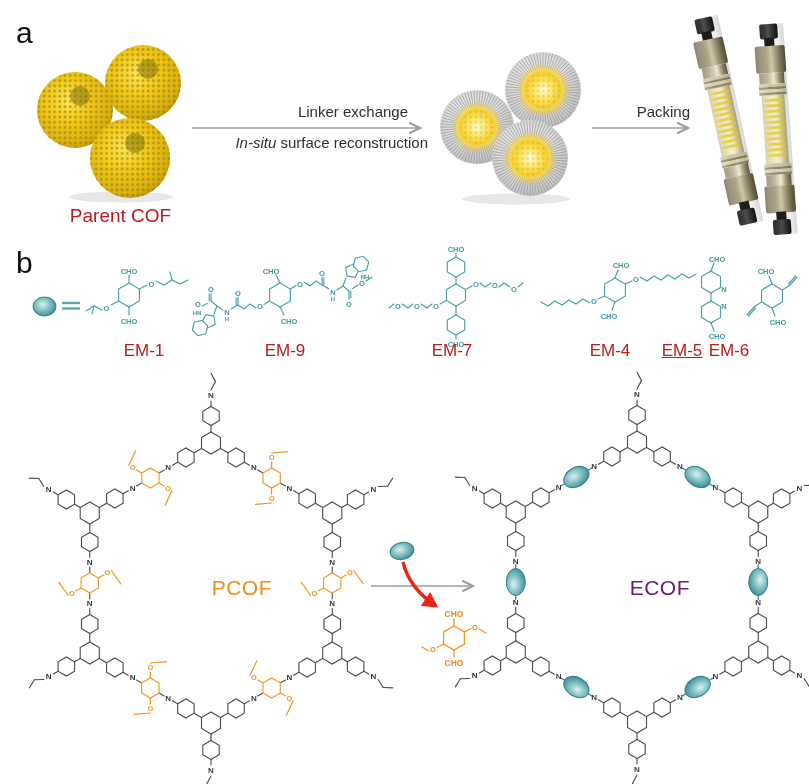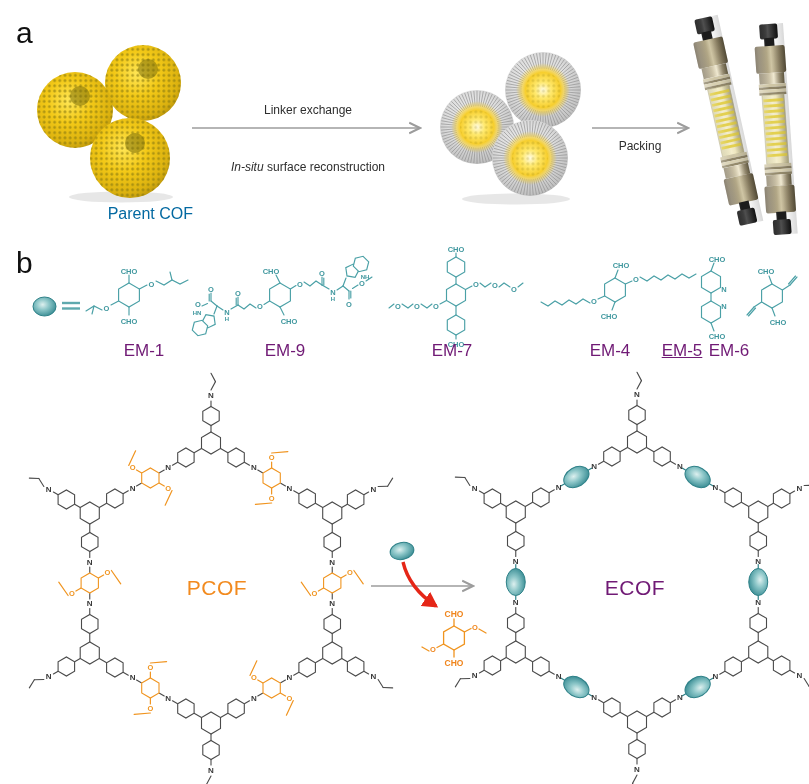--- a/index.html
+++ b/index.html
@@ -1,23 +1,23 @@
 <!DOCTYPE html>
 <html><head>
 <meta charset="utf-8">
 <style>
   html,body{margin:0;padding:0;background:#fff;}
   body{font-family:"Liberation Sans",sans-serif;}
   #fig{position:relative;width:809px;height:784px;background:#fff;overflow:hidden;}
   #gfx{position:absolute;left:0;top:0;}
   .panel-letter{position:absolute;font-size:30px;color:#111;}
-  .cap{position:absolute;font-size:16px;color:#0369a1;text-align:right;}
-  .arrlab{position:absolute;font-size:12px;color:#2e2e2e;text-align:center;white-space:nowrap;}
-  .emlab{position:absolute;font-size:17px;color:#701a75;text-align:center;width:70px;}
-  .coflab{position:absolute;font-size:21px;width:110px;text-align:center;letter-spacing:.5px;}
+  .cap{position:absolute;font-size:19px;color:#b91c1c;text-align:center;}
+  .arrlab{position:absolute;font-size:15px;color:#2e2e2e;text-align:right;white-space:nowrap;}
+  .emlab{position:absolute;font-size:17px;color:#b91c1c;text-align:center;width:70px;}
+  .coflab{position:absolute;font-size:21px;width:110px;text-align:right;letter-spacing:.5px;}
   .pcof{color:#f28a1e;}
   .ecof{color:#701a75;}
   svg text{font-family:"Liberation Sans",sans-serif;}
   .ct{fill:#3f979e;font-size:7.5px;font-weight:600;text-anchor:middle;dominant-baseline:central;}
   .ct6{fill:#3f979e;font-size:6px;font-weight:600;text-anchor:middle;dominant-baseline:central;}
   .co{fill:#f0851c;font-size:8.5px;font-weight:700;text-anchor:middle;dominant-baseline:central;}
   .co2{fill:#f0851c;font-size:7.5px;font-weight:700;text-anchor:middle;dominant-baseline:central;}
   .tealln{stroke:#4aa0a6;stroke-width:1.15;fill:none;stroke-linecap:round;}
   .tealpg{stroke:#4aa0a6;stroke-width:1.15;fill:#fff;}
   .orgln{stroke:#f0941f;stroke-width:1.3;fill:none;stroke-linecap:round;}
@@ -810,22 +810,22 @@
     <line class="orgln" x1="36" y1="52" x2="36" y2="59"></line>
         <text class="co" x="36" y="65">CHO</text>
   </g>
 </svg>
 
 <div class="panel-letter" style="left:16px;top:16px;">a</div>
 <div class="panel-letter" style="left:16px;top:246px;">b</div>
 
 <div class="cap" style="left:48px;top:205px;width:145px;">Parent COF</div>
 <div class="arrlab" style="left:208px;top:103px;width:200px;">Linker exchange</div>
-<div class="arrlab" style="left:188px;top:134px;width:240px;margin-top:26px;"><i>In-situ</i><span> surface reconstruction</span></div>
-<div class="arrlab" style="left:590px;top:103px;width:100px;margin-top:36px;">Packing</div>
+<div class="arrlab" style="left:188px;top:134px;width:240px;"><i>In-situ</i><span> surface reconstruction</span></div>
+<div class="arrlab" style="left:590px;top:103px;width:100px;">Packing</div>
 
 <div class="emlab" style="left:109px;top:341px;">EM-1</div>
 <div class="emlab" style="left:250px;top:341px;">EM-9</div>
 <div class="emlab" style="left:417px;top:341px;">EM-7</div>
 <div class="emlab" style="left:575px;top:341px;">EM-4</div>
 <div class="emlab" style="left:647px;top:341px;text-decoration:underline;">EM-5</div>
 <div class="emlab" style="left:694px;top:341px;">EM-6</div>
 
 <div class="coflab pcof" style="left:162px;top:576px;">PCOF</div>
 <div class="coflab ecof" style="left:580px;top:576px;">ECOF</div>

